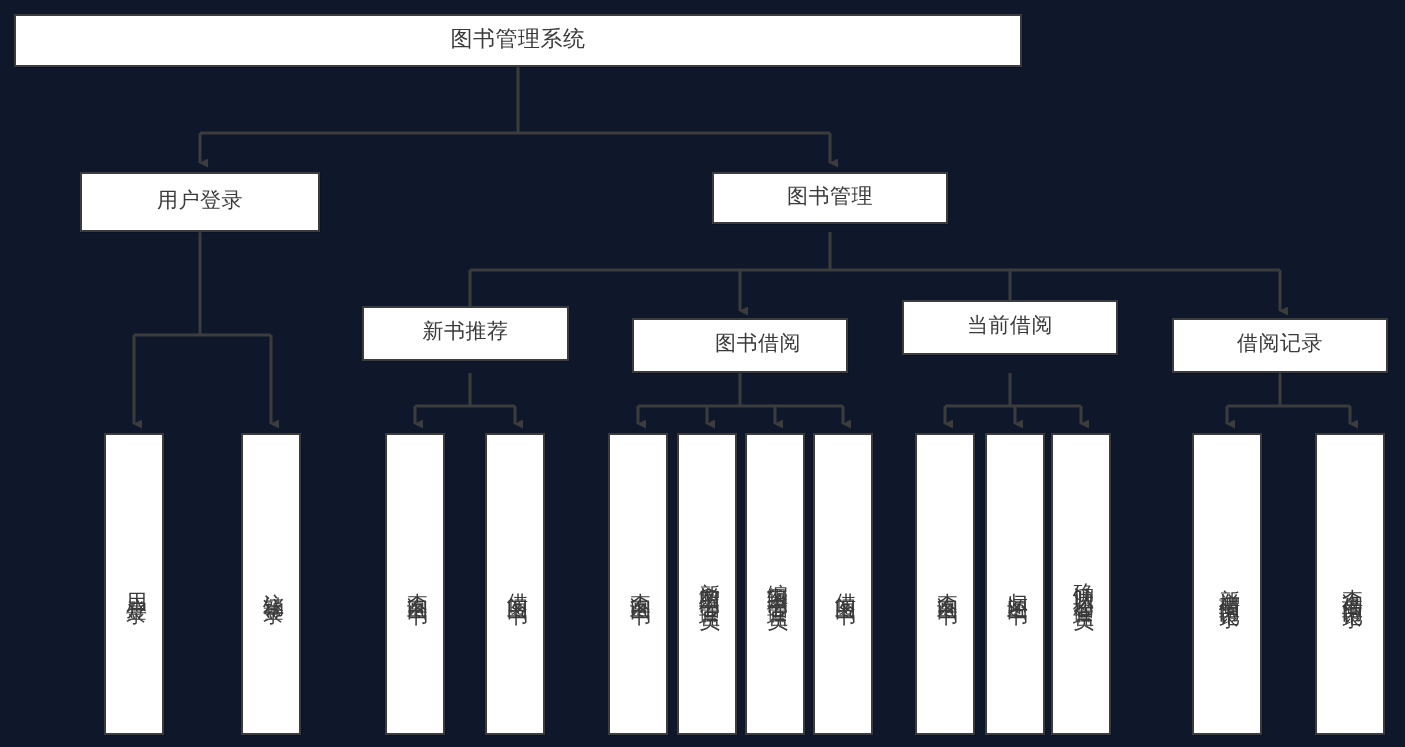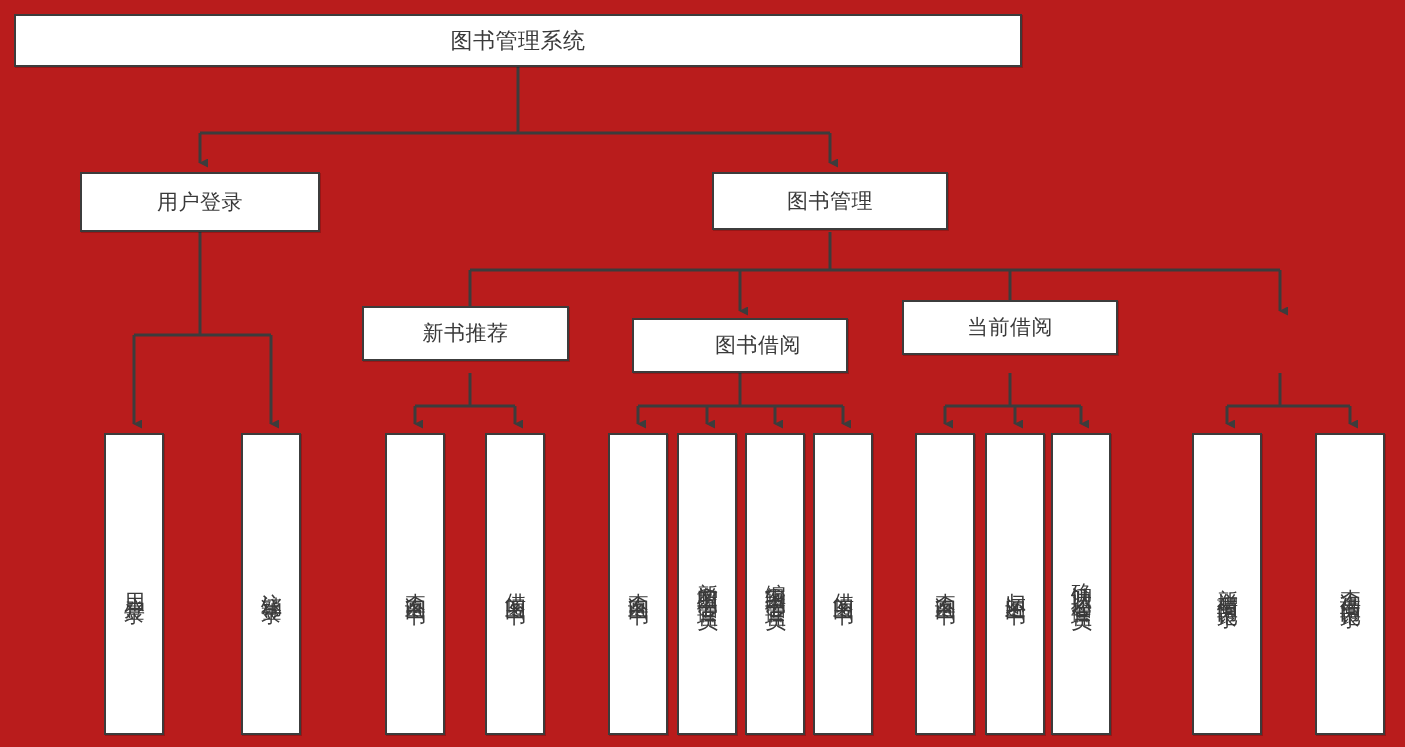--- a/index.html
+++ b/index.html
@@ -8,22 +8,23 @@
     padding: 0;
     background: #ffffff;
   }
   body {
     font-family: "Liberation Sans", "DejaVu Sans", sans-serif;
   }
   #diagram-root {
     position: relative;
     width: 1405px;
     height: 747px;
-    background: #b91c1c;
+    background: #0f172a;
     overflow: hidden;
+    font-family: Liberation Mono, monospace;
   }
   #edges-layer {
     position: absolute;
     left: 0;
     top: 0;
     width: 1405px;
     height: 747px;
     pointer-events: none;
   }
   .node {
@@ -127,33 +128,36 @@
     </g>
   </svg>
 
   <div class="node node-h node-root" style="left:14px; top:14px; width:1008px; height:53px;">
     <span>图书管理系统</span>
   </div>
 
   <div class="node node-h" style="left:80px; top:172px; width:240px; height:60px;">
     <span>用户登录</span>
   </div>
-  <div class="node node-h" style="left:712px; top:172px; width:236px; height:58px;">
+  <div class="node node-h" style="left:712px; top:172px; width:236px; height:52px;">
     <span>图书管理</span>
   </div>
 
   <div class="node node-h" style="left:362px; top:306px; width:207px; height:55px;">
     <span>新书推荐</span>
   </div>
   <div class="node node-h" style="left:632px; top:318px; width:216px; height:55px;padding-left:36px;">
     <span>图书借阅</span>
   </div>
   <div class="node node-h" style="left:902px; top:300px; width:216px; height:55px;">
     <span>当前借阅</span>
   </div>
+  <div class="node node-h" style="left:1172px; top:318px; width:216px; height:55px;">
+    <span>借阅记录</span>
+  </div>
 
   <div class="node node-v" style="left:104px; top:433px; width:60px; height:302px;">
     <span class="vtext">用户登录</span>
   </div>
   <div class="node node-v" style="left:241px; top:433px; width:60px; height:302px;">
     <span class="vtext">注销登录</span>
   </div>
 
   <div class="node node-v" style="left:385px; top:433px; width:60px; height:302px;">
     <span class="vtext">查询图书</span>

